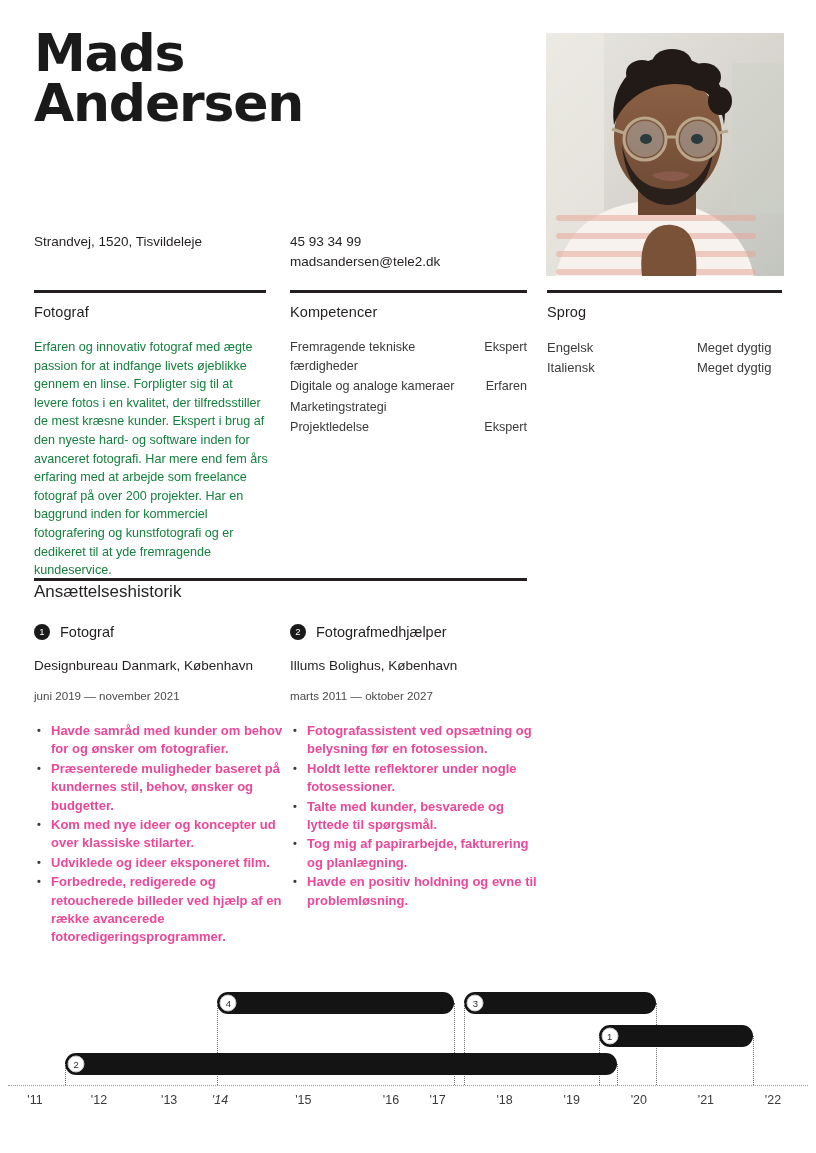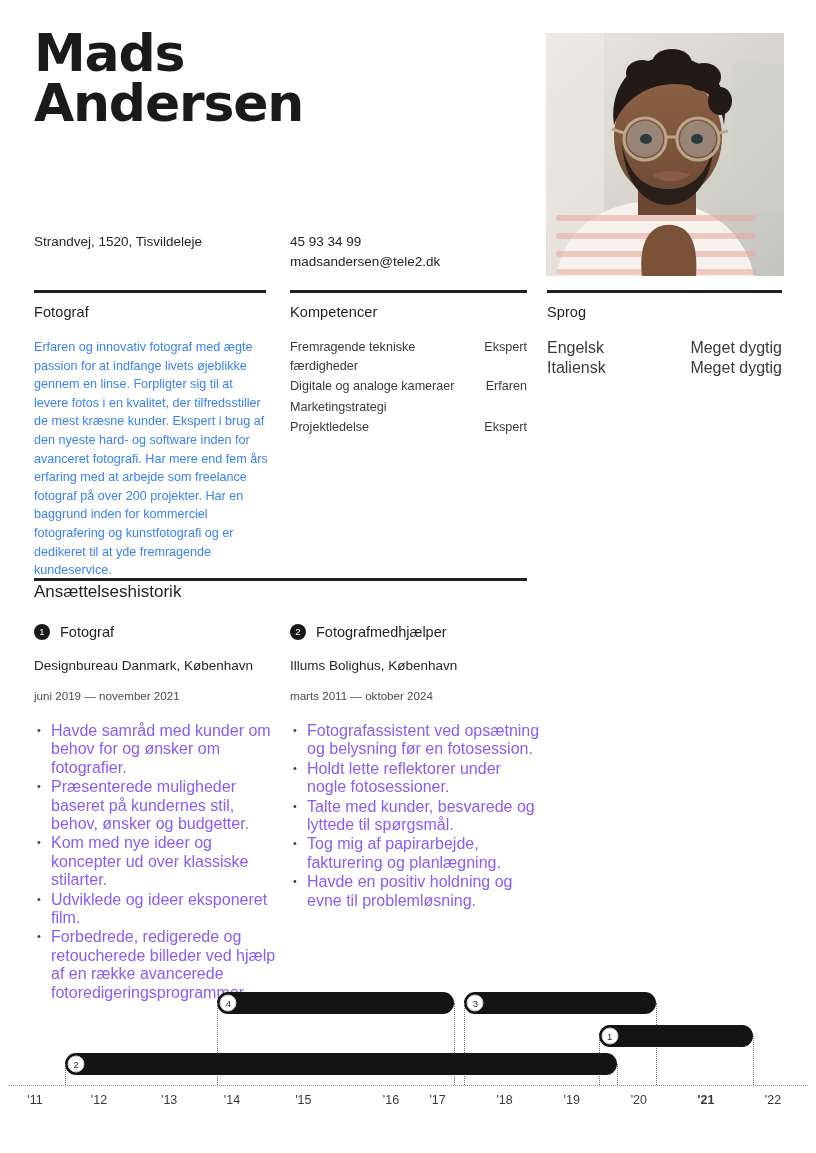--- a/index.html
+++ b/index.html
@@ -42,27 +42,27 @@
 
   
   .rule { position:absolute; height:2.5px; background:#231f20; }
 
   
   .col { position:absolute; }
   .col-title {
     font-size:14.5px; font-weight:normal; color:#231f20;
     margin-bottom:18px; letter-spacing:0.1px;
   }
-  .body-text { font-size:12.6px; line-height:18.6px; color:#3b82f6; }
+  .body-text { font-size:12.6px; line-height:18.6px; color:#15803d; }
 
   .skill-row { display:flex; font-size:12.6px; line-height:18.6px; color:#3a3a3a; margin-bottom:2px; }
   .skill-name { flex:1; padding-right:8px; }
   .skill-level { white-space:nowrap; text-align:right; }
 
-  .lang-row { display:flex; font-size:16px; line-height:20px; color:#3a3a3a; }
+  .lang-row { display:flex; font-size:13px; line-height:20px; color:#3a3a3a; }
   .lang-name { width:150px; }
   .lang-level { white-space:nowrap; }
 
   
   .emp-wrap { position:absolute; left:34px; top:582px; width:748px; }
   .emp-title { font-size:17px; margin-bottom:22px; }
 
   .jobs { position:relative; }
   .job { position:absolute; top:0; width:250px; }
   .job.j1 { left:0px; }
@@ -75,22 +75,23 @@
     font-size:9.5px; line-height:16px; text-align:center;
     flex:none; font-family:"Liberation Sans", sans-serif;
   }
   .job-role { font-size:14.5px; color:#231f20; }
   .job-org { font-size:13.5px; line-height:19px; color:#231f20; margin-bottom:14px; }
   .job-dates { font-size:11.6px; color:#4a4a4a; margin-bottom:20px; }
 
   .bullets { list-style:none; }
   .bullets li {
     position:relative; padding-left:17px;
-    font-size:16px; line-height:18.4px; color:#8b5cf6;
+    font-size:13px; line-height:18.4px; color:#ec4899;
     margin-bottom:1px;
+    font-weight:bold;
   }
   .bullets li::before {
     content:"•"; position:absolute; left:3px; top:-1px;
     font-size:11px; color:#3a3a3a;
   }
 
   
   .timeline { position:absolute; left:0px; top:975px; width:816px; height:178px; }
   .tl-inner { position:absolute; left:0; top:0; width:816px; height:178px; }
 
@@ -260,47 +261,47 @@
           <li>Forbedrede, redigerede og retoucherede billeder ved hjælp af en række avancerede fotoredigeringsprogrammer.</li>
         </ul>
       </div>
 
       <div class="job j2">
         <div class="job-head">
           <div class="badge-dark">2</div>
           <div class="job-role">Fotografmedhjælper</div>
         </div>
         <div class="job-org">Illums Bolighus, København</div>
-        <div class="job-dates">marts 2011 — oktober 2024</div>
+        <div class="job-dates">marts 2011 — oktober 2027</div>
         <ul class="bullets">
           <li>Fotografassistent ved opsætning og belysning før en fotosession.</li>
           <li>Holdt lette reflektorer under nogle fotosessioner.</li>
           <li>Talte med kunder, besvarede og lyttede til spørgsmål.</li>
           <li>Tog mig af papirarbejde, fakturering og planlægning.</li>
           <li>Havde en positiv holdning og evne til problemløsning.</li>
         </ul>
       </div>
 
     </div>
   </div>
 
   <div class="timeline">
     <div class="tl-inner" id="tl-inner">
       <div class="tl-axis"></div>
     <div class="tick-label" style="left: 35px;">'11</div>
         <div class="tick-label" style="left: 99px;">'12</div>
         <div class="tick-label" style="left: 169.182px; text-align: right;">'13</div>
-        <div class="tick-label" style="left: 232px;">'14</div>
+        <div class="tick-label" style="left: 220px; font-style: italic;">'14</div>
         <div class="tick-label" style="left: 303.364px;">'15</div>
         <div class="tick-label" style="left: 359px; margin-left: 32px;">'16</div>
         <div class="tick-label" style="left: 437.545px;">'17</div>
         <div class="tick-label" style="left: 504.636px;">'18</div>
         <div class="tick-label" style="left: 571.727px;">'19</div>
         <div class="tick-label" style="left: 638.818px;">'20</div>
-        <div class="tick-label" style="left: 705.909px; font-weight: bold;">'21</div>
+        <div class="tick-label" style="left: 705.909px;">'21</div>
         <div class="tick-label" style="left: 773px;">'22</div>
         <div class="bar" style="left: 217.487px; width: 236.831px; top: 17px;">
           <div class="bar-badge" style="left: 11px;">4</div>
         </div>
         <div class="leader" style="left: 217.487px; top: 28px; height: 82px;"></div>
         <div class="leader" style="left: 454.318px; top: 28px; height: 82px;"></div>
         <div class="bar" style="left: 464.382px; width: 191.209px; top: 17px;">
           <div class="bar-badge" style="left: 11px;">3</div>
         </div>
         <div class="leader" style="left: 464.382px; top: 28px; height: 82px;"></div>

